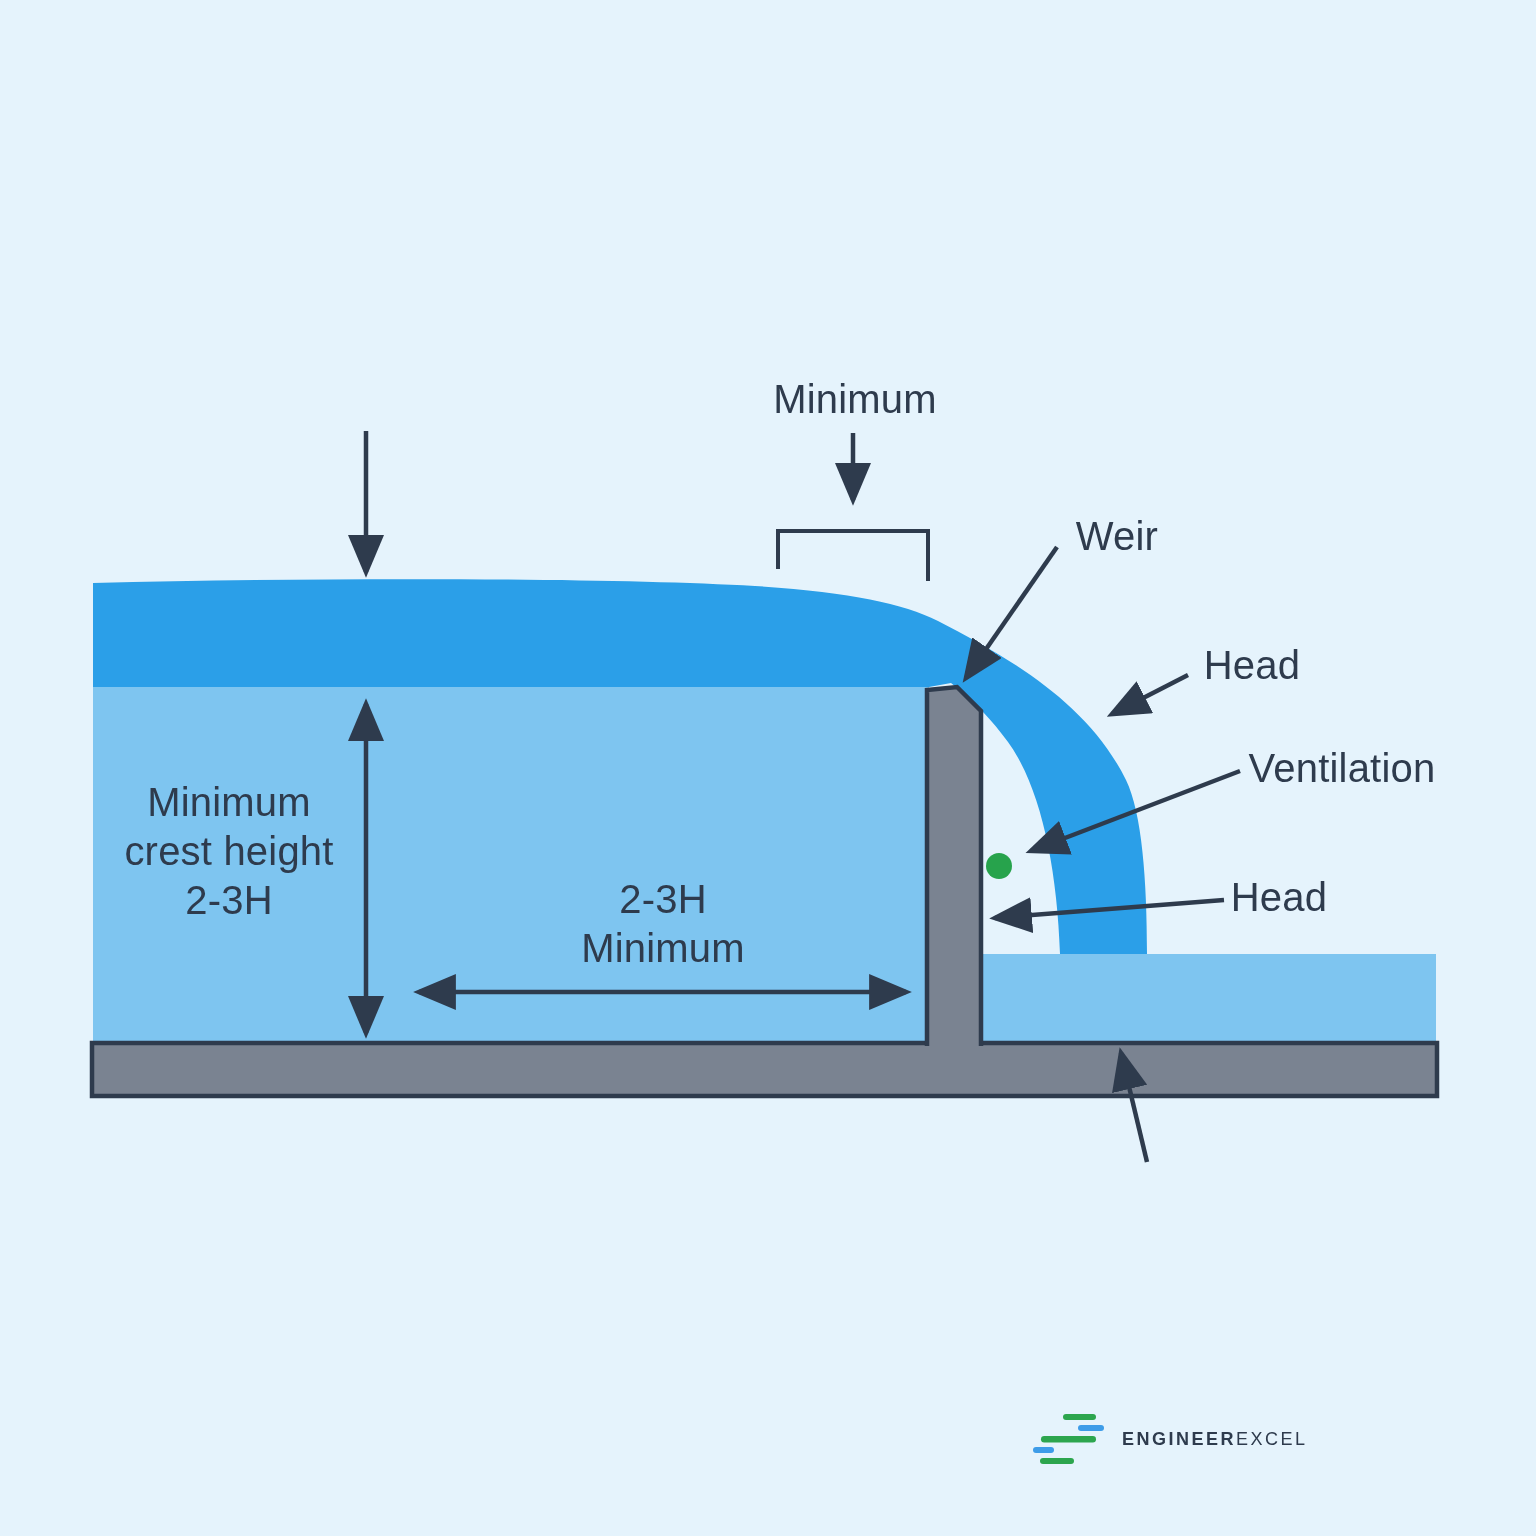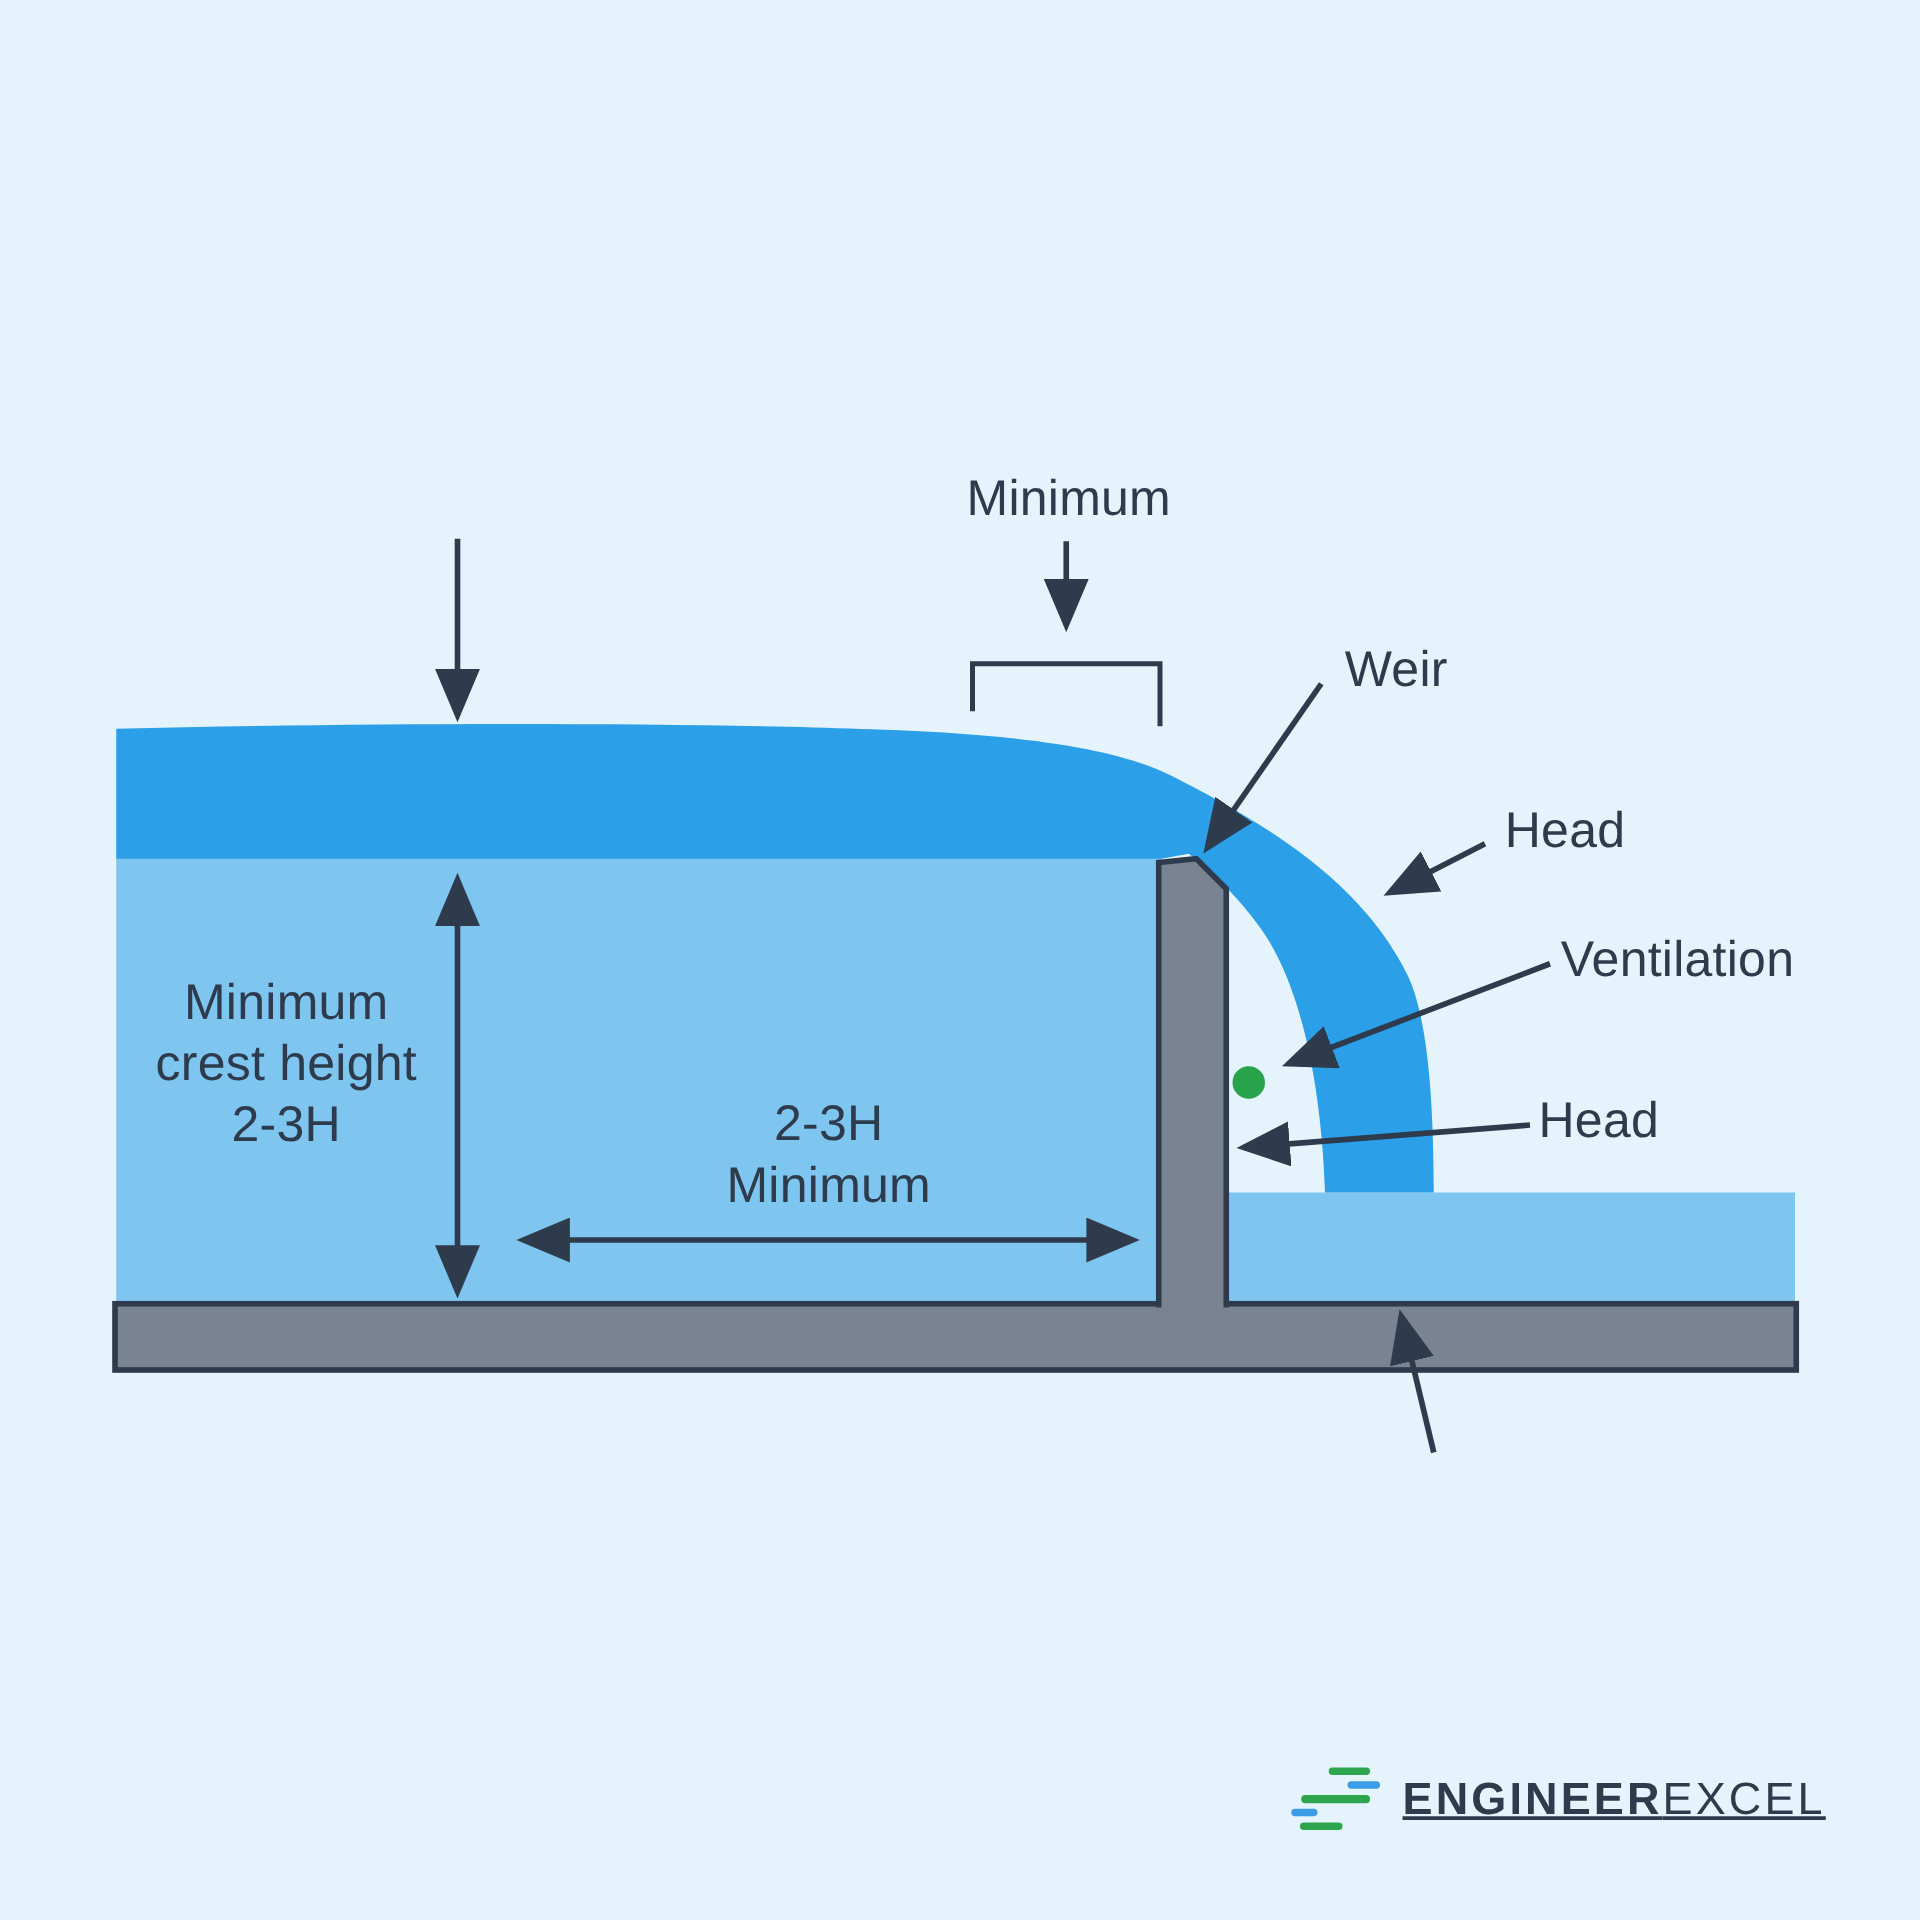--- a/index.html
+++ b/index.html
@@ -38,25 +38,24 @@
   }
 
   .logo{
     position:absolute;
     left:1028px;top:1408px;
     display:flex;align-items:center;gap:14px;
     height:62px;
   }
   .logo .mark{width:80px;height:62px;flex:0 0 auto}
   .logo .wordmark{
-    font-size:36px;
+    font-size:18px;
     letter-spacing:2.5px;
     color:var(--text-navy);
     white-space:nowrap;
-    text-decoration:underline;
   }
   .logo .wordmark .bold{font-weight:bold}
   .logo .wordmark .light{font-weight:normal}
 </style>
 </head>
 <body>
 
 <div class="canvas">
 
   <svg class="diagram" viewBox="0 0 1536 1536" aria-hidden="true">

